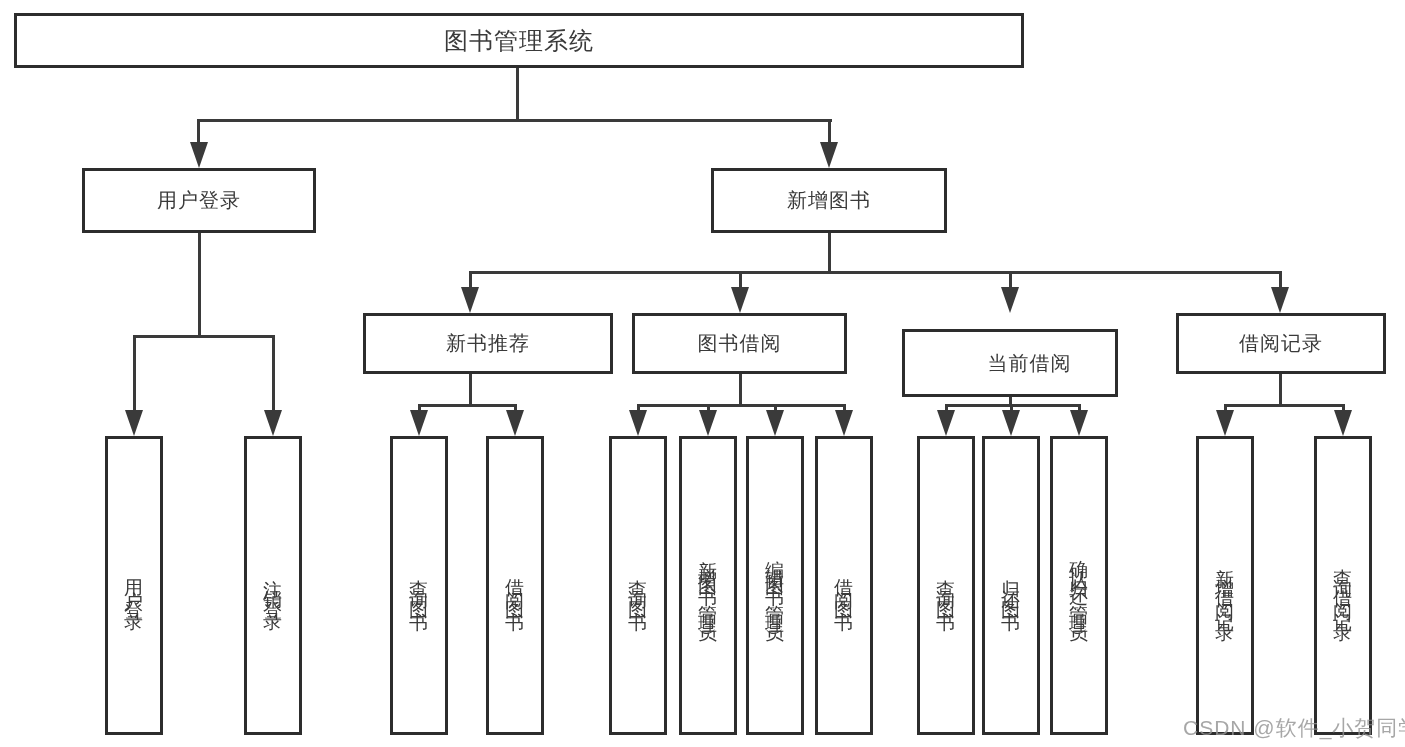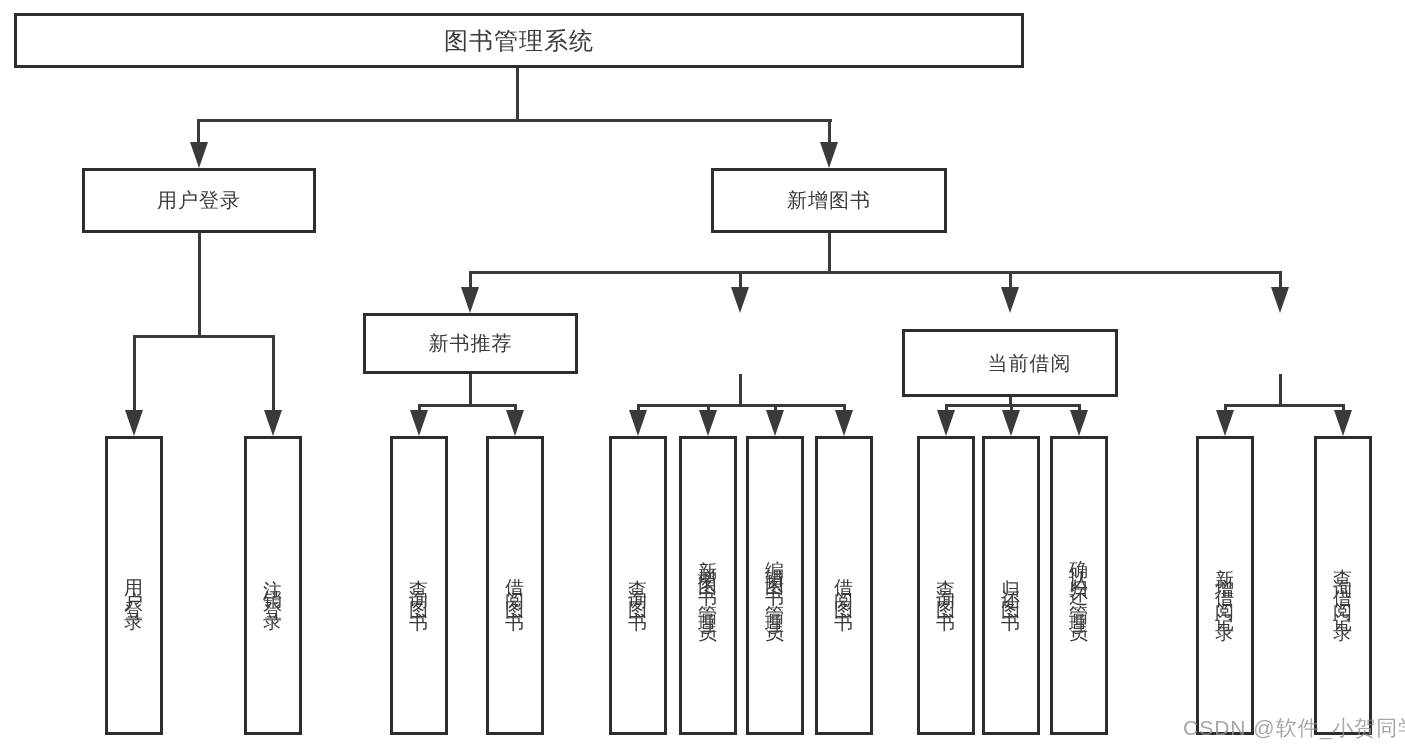--- a/index.html
+++ b/index.html
@@ -60,25 +60,31 @@
     <span>图书管理系统</span>
   </div>
 
   <div class="node" style="left:82px;top:168px;width:234px;height:65px;">
     <span>用户登录</span>
   </div>
   <div class="node" style="left:711px;top:168px;width:236px;height:65px;">
     <span>新增图书</span>
   </div>
 
-  <div class="node" style="left:363px;top:313px;width:215px;height:61px;">
+  <div class="node" style="left:363px;top:313px;width:250px;height:61px;">
     <span>新书推荐</span>
+  </div>
+  <div class="node" style="left:632px;top:313px;width:215px;height:61px;">
+    <span>图书借阅</span>
   </div>
   <div class="node" style="left:902px;top:329px;width:216px;height:68px;padding-left:39px;">
     <span>当前借阅</span>
+  </div>
+  <div class="node" style="left:1176px;top:313px;width:210px;height:61px;">
+    <span>借阅记录</span>
   </div>
 
   <div class="node leaf" style="left:105px;top:436px;width:58px;height:299px;">
     <span>用户登录</span>
   </div>
   <div class="node leaf" style="left:244px;top:436px;width:58px;height:299px;">
     <span>注销登录</span>
   </div>
 
   <div class="node leaf" style="left:390px;top:436px;width:58px;height:299px;">

